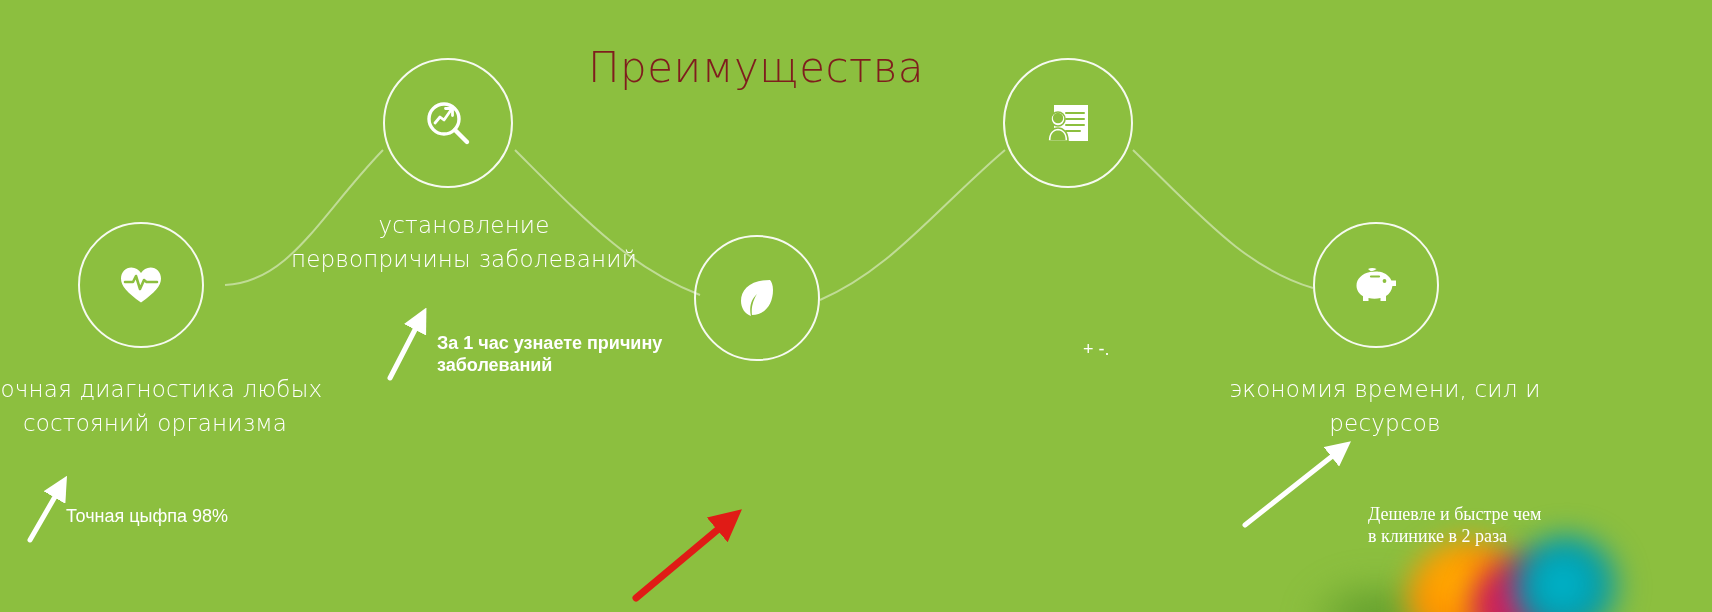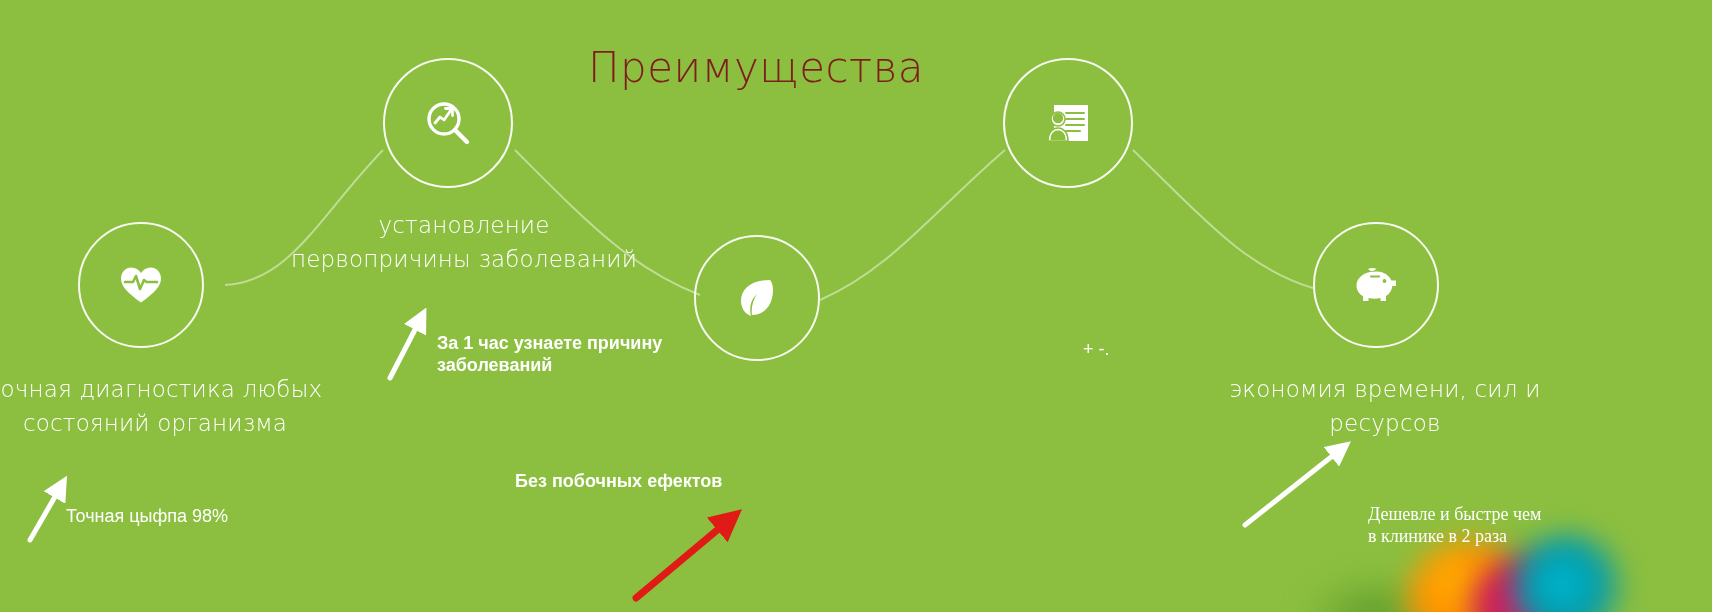--- a/index.html
+++ b/index.html
@@ -211,20 +211,19 @@
     <line x1="636" y1="598" x2="728" y2="521" stroke="#e01b16" stroke-width="7" stroke-linecap="round" marker-end="url(#head-red)"></line>
 
     <line x1="1245" y1="525" x2="1340" y2="450" stroke="#ffffff" stroke-width="5" stroke-linecap="round" marker-end="url(#head-white)"></line>
   </svg>
 
   <div class="note" style="left:66px; top:505px; width:260px;">Точная цыфпа 98%</div>
 
   <div class="note bold" style="left:437px; top:332px; width:260px;">За 1 час узнаете причину
 заболеваний</div>
 
-  <div class="note bold" style="left:515px; top:470px; width:230px;">Без побочных ефектов</div>
 
   <div class="note" style="left:1083px; top:338px; width:80px;">+ -.</div>
 
   <div class="note" style="left:1368px; top:503px; width:260px;font-family:Liberation Serif, serif;">Дешевле и быстре чем
 в клинике в 2 раза</div>
 
 </div>
 
 </body></html>

